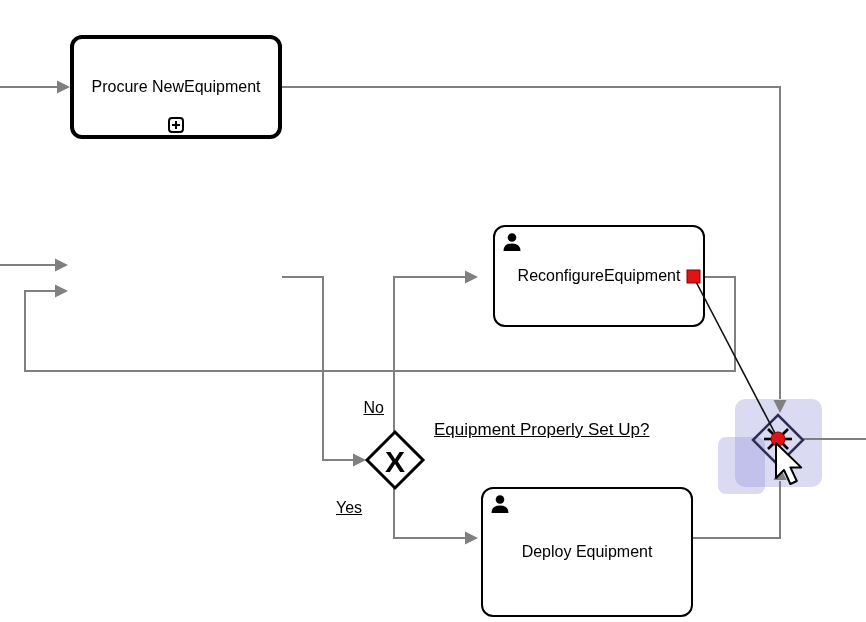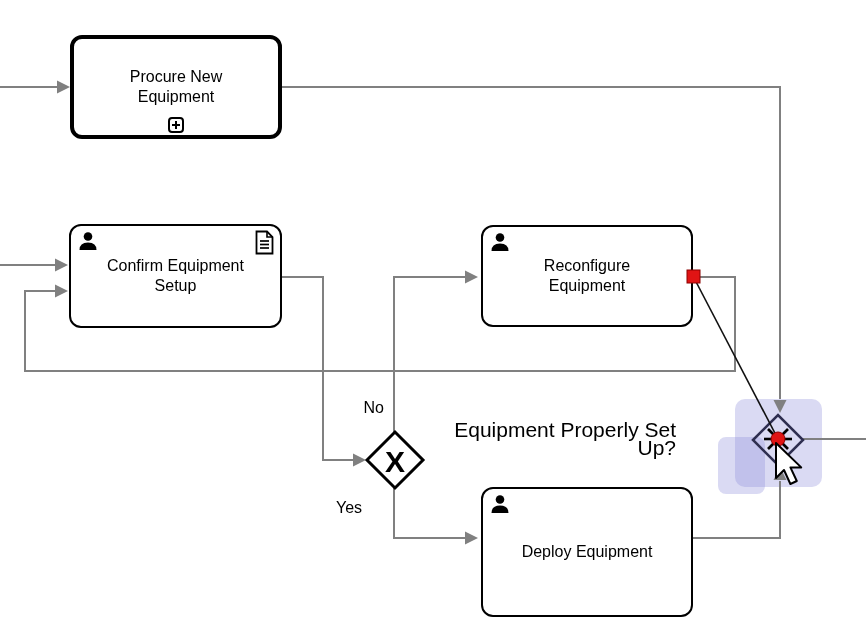--- a/index.html
+++ b/index.html
@@ -7,29 +7,29 @@
     position:relative;width:866px;height:622px;background:#ffffff;overflow:hidden;
     font-family:"Liberation Sans",sans-serif;color:#000;
   }
   .layer{position:absolute;left:0;top:0;width:866px;height:622px;}
   svg.layer{pointer-events:none;}
   .hl{position:absolute;background:rgba(140,140,219,0.32);z-index:1;}
   .hl.big{left:735px;top:399px;width:87px;height:88px;border-radius:10px;}
   .hl.small{left:718px;top:437px;width:47px;height:57px;border-radius:8px;}
   .task{
     position:absolute;box-sizing:border-box;background:#fff;border:2.5px solid #000;
-    border-radius:12px;display:flex;flex-direction:column;align-items:center;justify-content:center;
+    border-radius:12px;display:flex;flex-direction:row;align-items:center;justify-content:center;
     text-align:center;font-size:16px;line-height:20px;z-index:3;
   }
   .task.thick{border-width:4px;}
   .task .corner-icon{position:absolute;left:7px;top:5px;}
   .task .doc-icon{position:absolute;right:5px;top:4px;left:auto;}
   .task .sub-marker{position:absolute;bottom:2px;left:50%;transform:translateX(-50%);}
-  .lbl{position:absolute;z-index:3;font-size:16px;line-height:18px;}
-  .lbl.question{left:434px;top:421px;width:242px;text-align:right;font-size:21px;}
+  .lbl{position:absolute;z-index:3;font-size:16px;line-height:18px;text-decoration:underline;}
+  .lbl.question{left:434px;top:421px;width:242px;text-align:left;font-size:17px;}
   .lbl.no{left:344px;top:399px;width:40px;text-align:right;}
   .lbl.yes{left:336px;top:499px;width:48px;text-align:left;}
   .z2{z-index:2;} .z4{z-index:4;}
 </style>
 </head>
 <body>
 
 <div id="canvas">
 
   <div class="hl big"></div>
@@ -76,37 +76,22 @@
   <div class="task thick" style="left:70px;top:35px;width:212px;height:104px;">
     <span>Procure New</span>
     <span>Equipment</span>
     <svg class="sub-marker" width="16" height="16" viewBox="0 0 16 16">
       <rect x="1" y="1" width="14" height="14" rx="3" fill="#fff" stroke="#000" stroke-width="2"></rect>
       <line x1="8" y1="4" x2="8" y2="12" stroke="#000" stroke-width="2"></line>
       <line x1="4" y1="8" x2="12" y2="8" stroke="#000" stroke-width="2"></line>
     </svg>
   </div>
 
-  <div class="task" style="left:69px;top:224px;width:213px;height:104px;">
-    <svg class="corner-icon" width="20" height="20" viewBox="0 0 20 20">
-      <circle cx="10" cy="5.5" r="4.3" fill="#000"></circle>
-      <path d="M1.5,19 Q1.5,11.5 10,11.5 Q18.5,11.5 18.5,19 Z" fill="#000"></path>
-    </svg>
-    <svg class="corner-icon doc-icon" width="21" height="25" viewBox="0 0 21 25">
-      <path d="M2.5,1.5 H13 L18.5,7 V23.5 H2.5 Z" fill="#fff" stroke="#000" stroke-width="1.8"></path>
-      <path d="M13,1.5 V7 H18.5" fill="none" stroke="#000" stroke-width="1.6"></path>
-      <line x1="6" y1="11" x2="15" y2="11" stroke="#000" stroke-width="1.7"></line>
-      <line x1="6" y1="14.5" x2="15" y2="14.5" stroke="#000" stroke-width="1.7"></line>
-      <line x1="6" y1="18" x2="15" y2="18" stroke="#000" stroke-width="1.7"></line>
-    </svg>
-    <span>Confirm Equipment</span>
-    <span>Setup</span>
-  </div>
 
-  <div class="task" style="left:481px;top:225px;width:212px;height:102px;">
+  <div class="task" style="left:493px;top:225px;width:212px;height:102px;">
     <svg class="corner-icon" width="20" height="20" viewBox="0 0 20 20">
       <circle cx="10" cy="5.5" r="4.3" fill="#000"></circle>
       <path d="M1.5,19 Q1.5,11.5 10,11.5 Q18.5,11.5 18.5,19 Z" fill="#000"></path>
     </svg>
     <span>Reconfigure</span>
     <span>Equipment</span>
   </div>
 
   <div class="task" style="left:481px;top:487px;width:212px;height:130px;">
     <svg class="corner-icon" width="20" height="20" viewBox="0 0 20 20">

